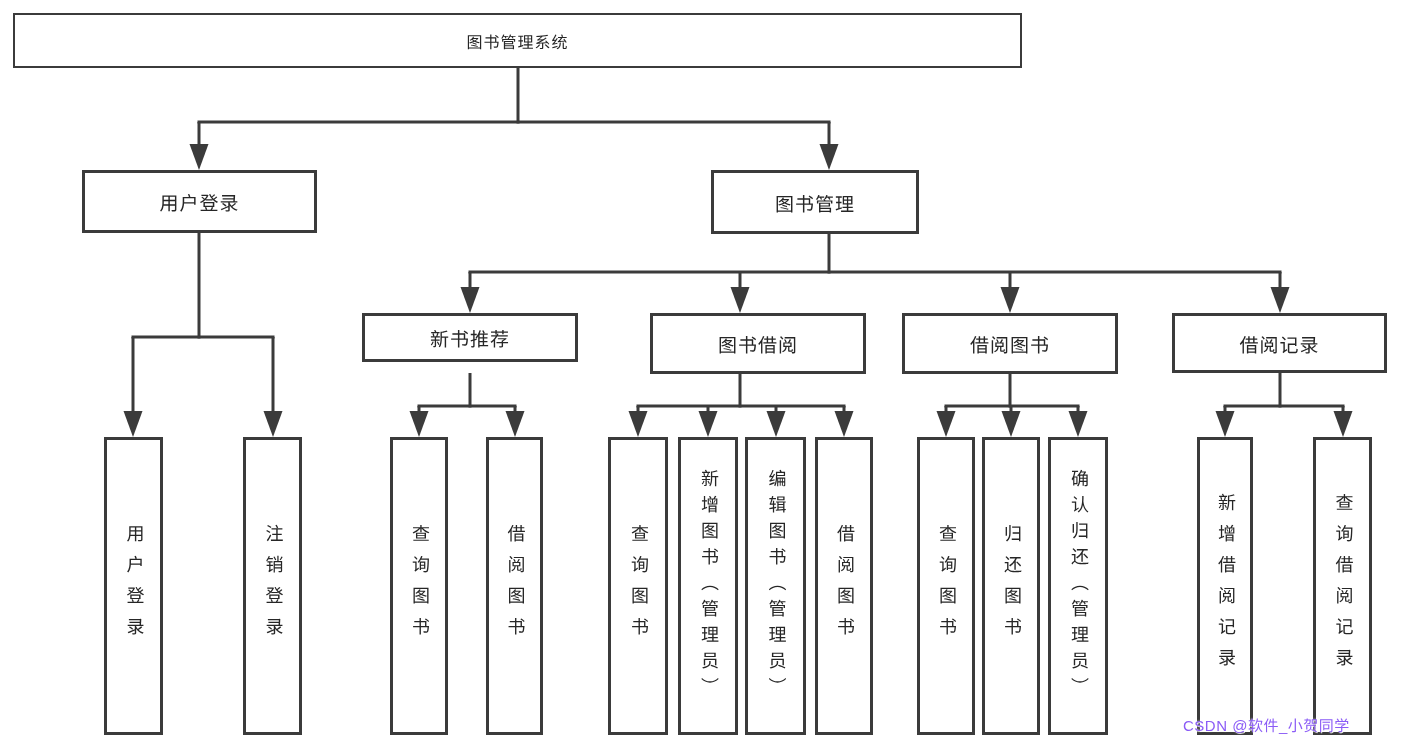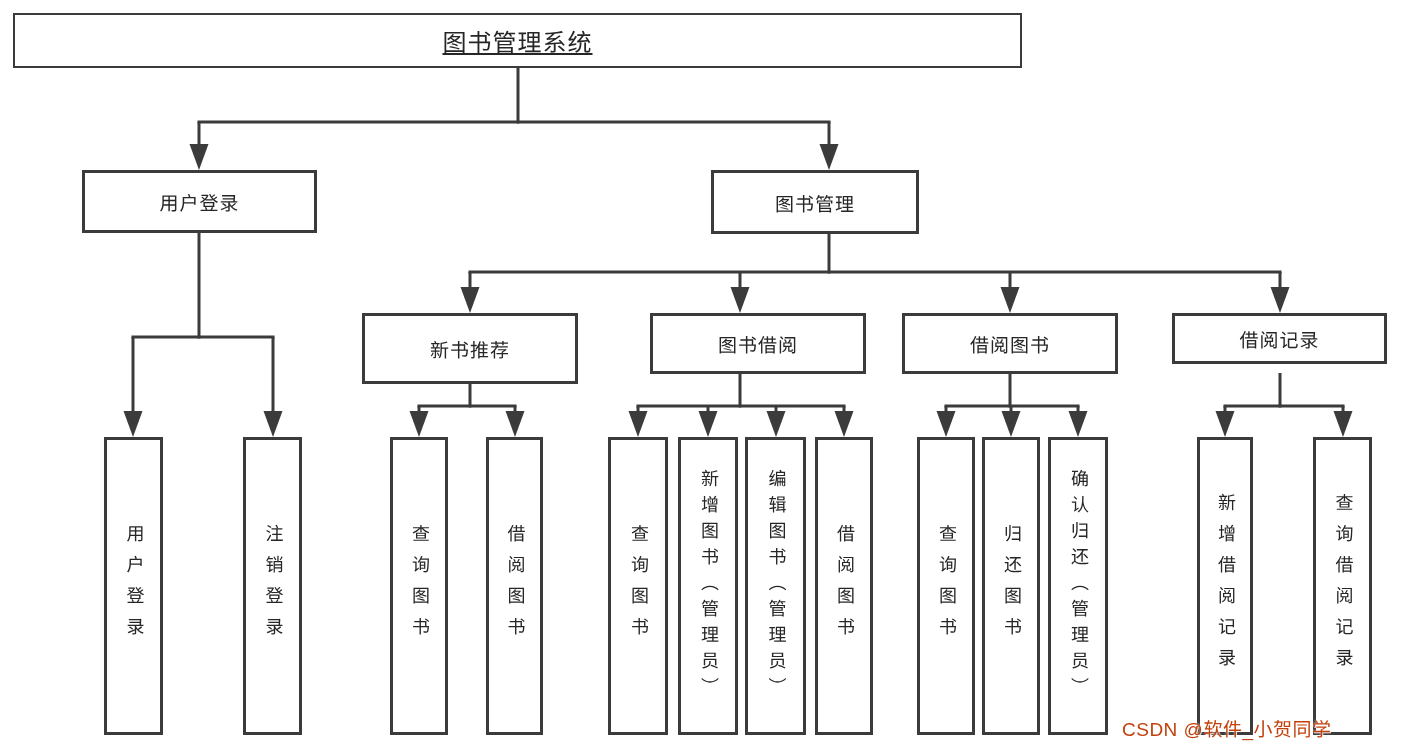--- a/index.html
+++ b/index.html
@@ -21,36 +21,36 @@
     background:#ffffff;
     display:flex;align-items:center;justify-content:center;
     color:#262626;
   }
   .box.h .lbl{
     font-size:19px;
     letter-spacing:1px;
     white-space:nowrap;
   }
   .box.root{border-width:2.5px;}
-  .box.root .lbl{font-size:24px;text-decoration:underline;}
+  .box.root .lbl{font-size:16px;}
   .box.v{top:437px;height:298px;}
   .box.v .lbl{
     writing-mode:vertical-rl;
     text-orientation:mixed;
     font-size:18px;
     letter-spacing:13px;
     line-height:1;
     white-space:nowrap;
   }
   .box.v.long .lbl{letter-spacing:8px;}
   .watermark{
     position:absolute;
-    left:1122px;top:714px;
-    font-size:19px;
-    color:#c2410c;
+    left:1183px;top:714px;
+    font-size:15px;
+    color:#8b5cf6;
     letter-spacing:0.5px;
     white-space:nowrap;
     text-shadow:0 0 2px rgba(255,255,255,0.95), 1px 1px 0 rgba(255,255,255,0.8);
     z-index:5;
   }
 </style>
 </head>
 <body>
 
 <div class="stage">
@@ -114,30 +114,30 @@
     <span class="lbl">图书管理系统</span>
   </div>
 
   <div class="box h" style="left:82px;top:170px;width:235px;height:63px">
     <span class="lbl">用户登录</span>
   </div>
   <div class="box h" style="left:711px;top:170px;width:208px;height:64px">
     <span class="lbl">图书管理</span>
   </div>
 
-  <div class="box h" style="left:362px;top:313px;width:216px;height:71px">
+  <div class="box h" style="left:362px;top:313px;width:216px;height:49px">
     <span class="lbl">新书推荐</span>
   </div>
   <div class="box h" style="left:650px;top:313px;width:216px;height:61px">
     <span class="lbl">图书借阅</span>
   </div>
   <div class="box h" style="left:902px;top:313px;width:216px;height:61px">
     <span class="lbl">借阅图书</span>
   </div>
-  <div class="box h" style="left:1172px;top:313px;width:215px;height:51px">
+  <div class="box h" style="left:1172px;top:313px;width:215px;height:60px">
     <span class="lbl">借阅记录</span>
   </div>
 
   <div class="box v" style="left:104px;width:59px">
     <span class="lbl">用户登录</span>
   </div>
   <div class="box v" style="left:243px;width:59px">
     <span class="lbl">注销登录</span>
   </div>
 

